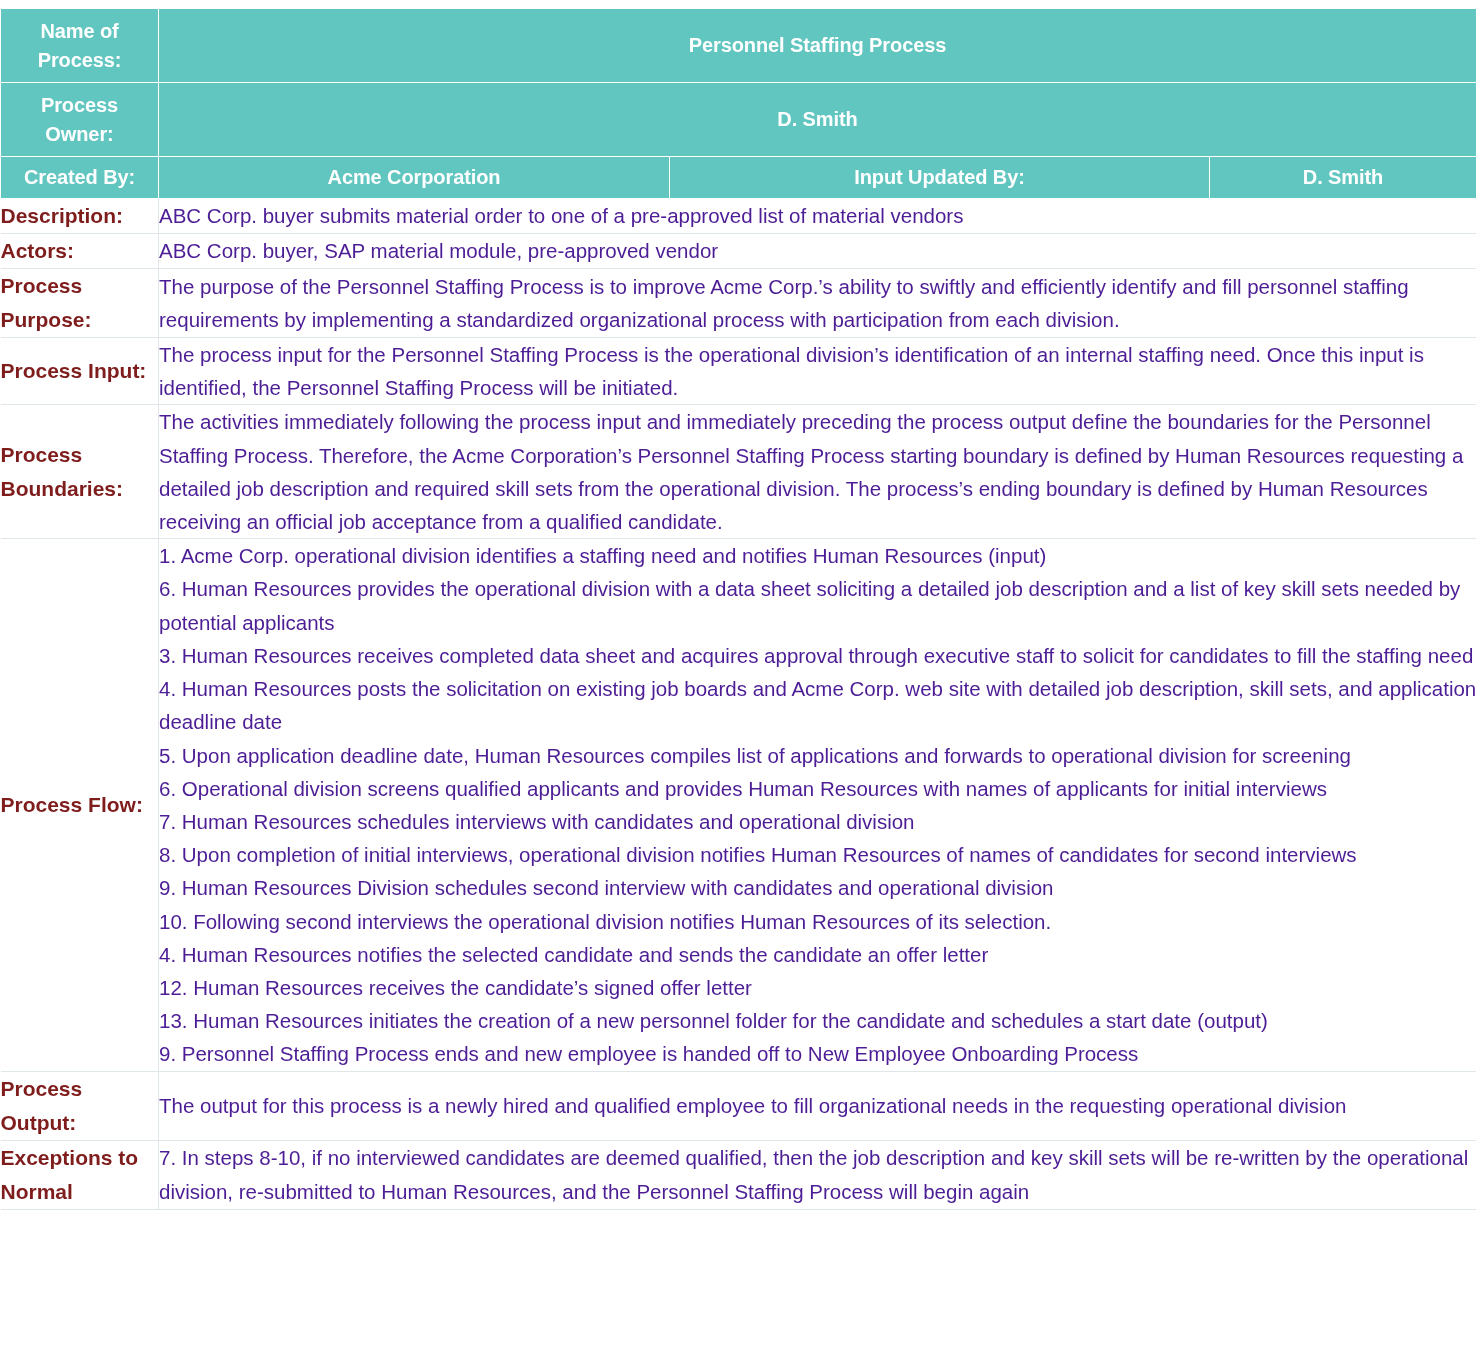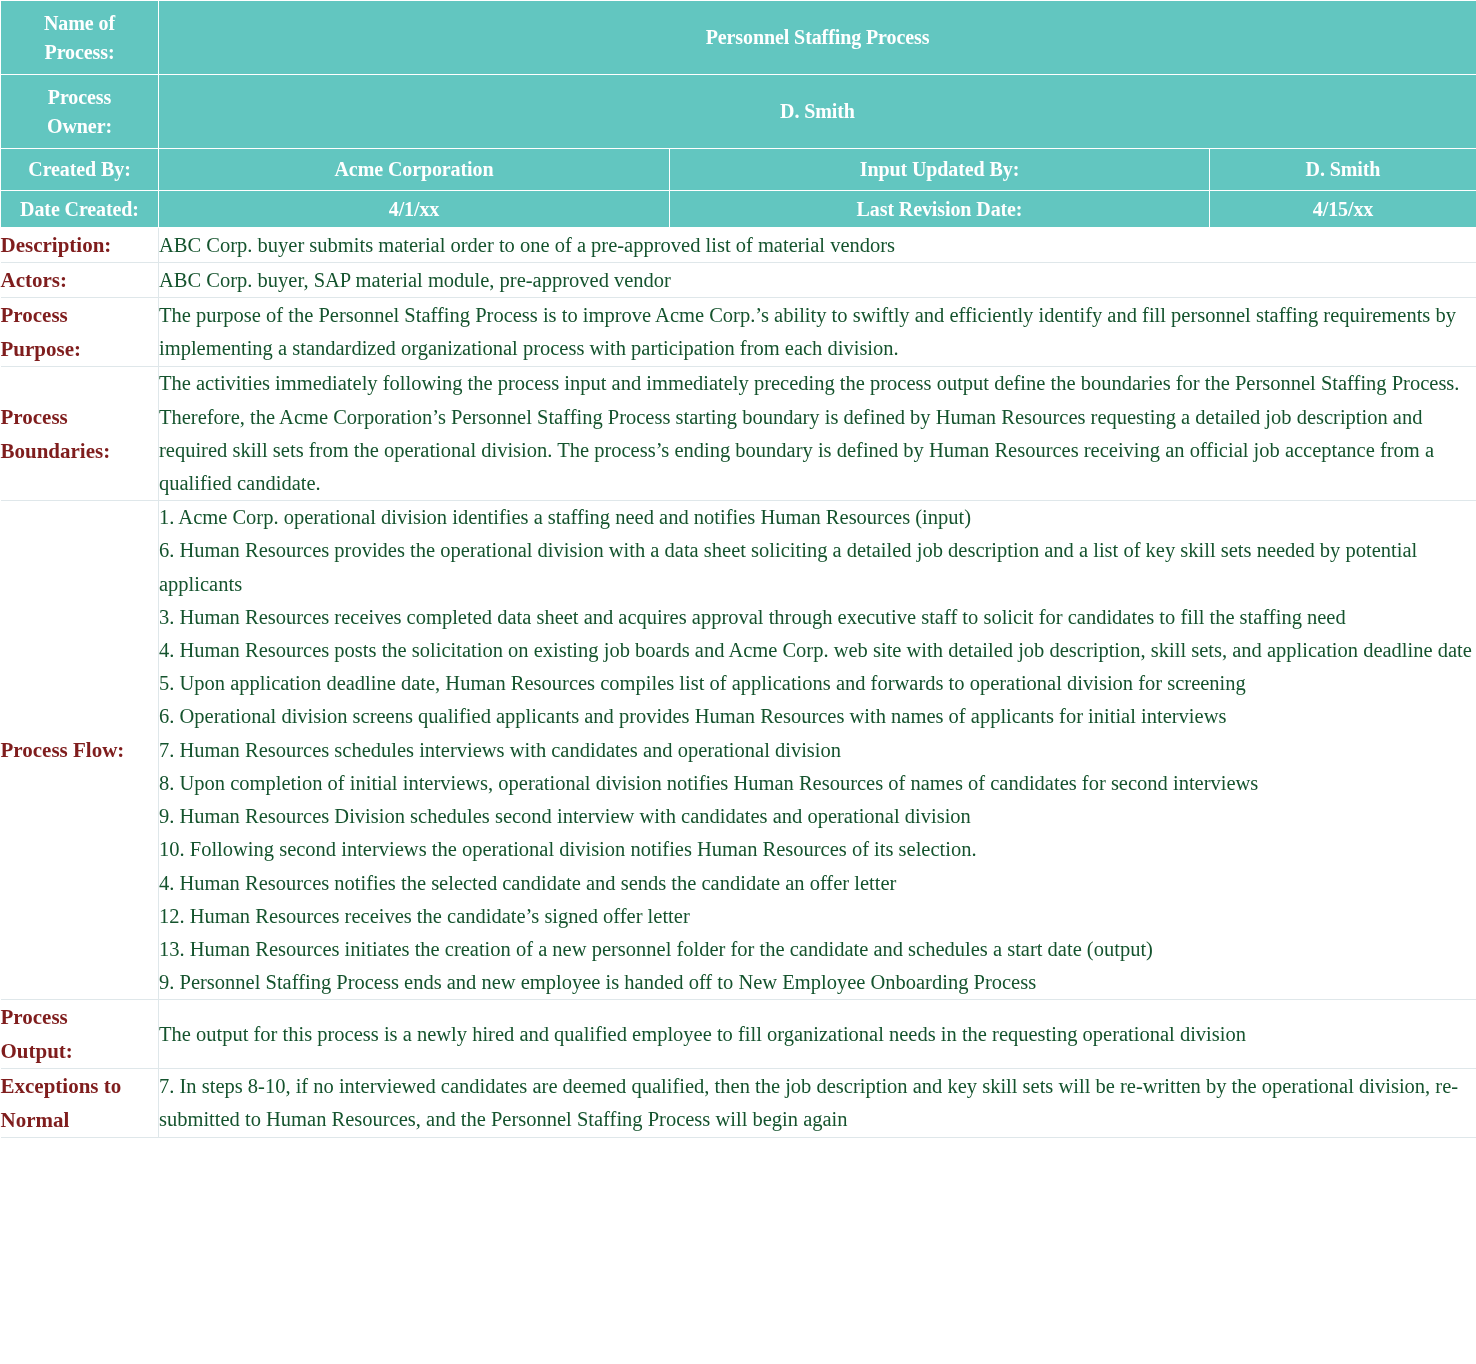--- a/index.html
+++ b/index.html
@@ -11,21 +11,21 @@
   body {
     width: 1476px;
     height: 1364px;
     overflow: hidden;
     font-family: "Liberation Sans", sans-serif;
     color: #231f20;
   }
 
   .sheet {
     width: 1340px;
-    font-family: Liberation Serif, serif;
+    padding-top: 8px;
   }
 
   table.process-table {
     width: 1476px;
     border-collapse: collapse;
     table-layout: fixed;
   }
 
   table.process-table td {
     vertical-align: middle;
@@ -66,21 +66,21 @@
     vertical-align: middle;
     color: #7f1d1d;
   }
   .rowbody {
     border: 1px solid #dfe7ea;
     border-right: none;
     font-size: 20.5px;
     padding: 5px 10px 5px 12px;
     line-height: 1.62;
     vertical-align: middle;
-    color: #14532d;
+    color: #4c1d95;
   }
   .rowbody p { margin: 0; }
   .rowbody .flow-line { margin: 0; }
 
   .label-top { vertical-align: middle; }
 </style>
 </head>
 <body>
 
 <div class="sheet">
@@ -109,46 +109,44 @@
         <td class="teal value-cell tall" colspan="3">D. Smith</td>
       </tr>
 
       <tr>
         <td class="teal label-cell short">Created By:</td>
         <td class="teal value-cell short">Acme Corporation</td>
         <td class="teal value-cell short">Input Updated By:</td>
         <td class="teal value-cell short">D. Smith</td>
       </tr>
 
-      <tr>
-        <td class="teal label-cell mid">Date Created:</td>
-        <td class="teal value-cell mid">4/1/xx</td>
-        <td class="teal value-cell mid">Last Revision Date:</td>
-        <td class="teal value-cell mid">4/15/xx</td>
-      </tr>
 
       <tr>
         <td class="rowlabel">Description:</td>
         <td class="rowbody" colspan="3">ABC Corp. buyer submits material order to one of a pre-approved list of material vendors</td>
       </tr>
 
       <tr>
         <td class="rowlabel">Actors:</td>
         <td class="rowbody" colspan="3">ABC Corp. buyer, SAP material module, pre-approved vendor</td>
       </tr>
 
       <tr>
         <td class="rowlabel">
           <span>Process</span><br>
           <span>Purpose:</span>
         </td>
         <td class="rowbody" colspan="3">The purpose of the Personnel Staffing Process is to improve Acme Corp.’s ability to swiftly and efficiently identify and fill personnel staffing requirements by implementing a standardized organizational process with participation from each division.</td>
       </tr>
 
 
+      <tr>
+        <td class="rowlabel">Process Input:</td>
+        <td class="rowbody" colspan="3">The process input for the Personnel Staffing Process is the operational division’s identification of an internal staffing need. Once this input is identified, the Personnel Staffing Process will be initiated.</td>
+      </tr>
 
       <tr>
         <td class="rowlabel">
           <span>Process</span><br>
           <span>Boundaries:</span>
         </td>
         <td class="rowbody" colspan="3">The activities immediately following the process input and immediately preceding the process output define the boundaries for the Personnel Staffing Process. Therefore, the Acme Corporation’s Personnel Staffing Process starting boundary is defined by Human Resources requesting a detailed job description and required skill sets from the operational division. The process’s ending boundary is defined by Human Resources receiving an official job acceptance from a qualified candidate.</td>
       </tr>
 
       <tr>

